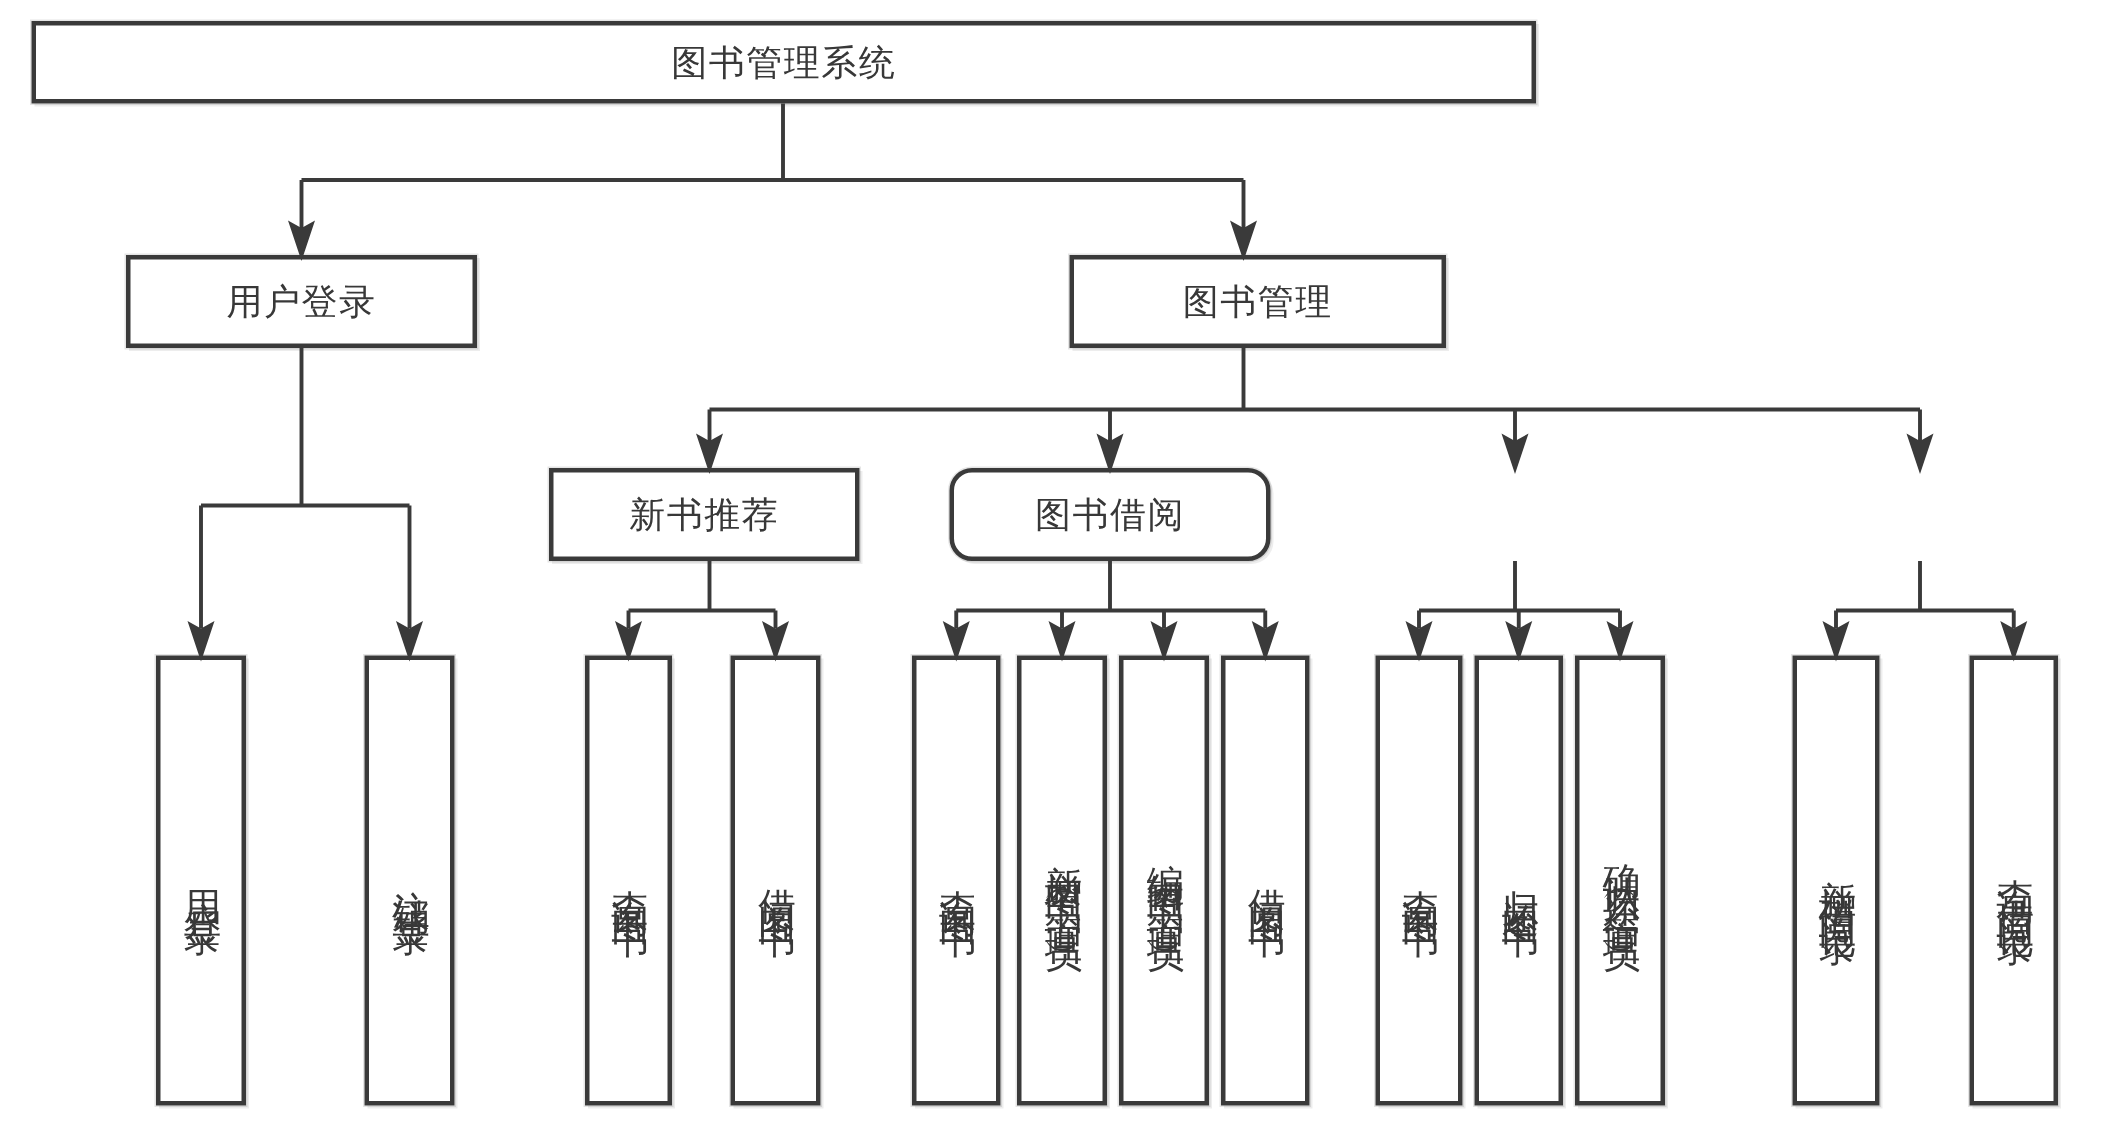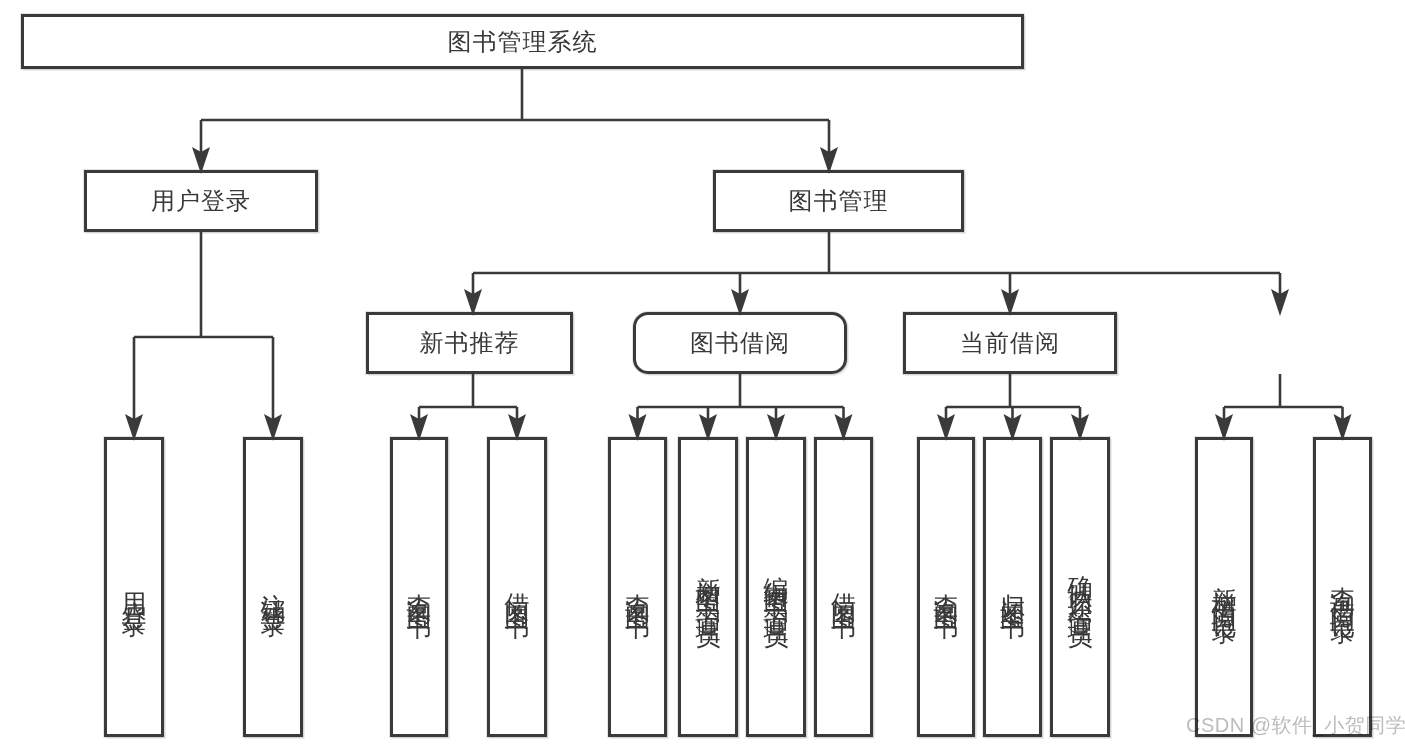--- a/index.html
+++ b/index.html
@@ -134,35 +134,33 @@
       <use href="#ah" x="1342.5" y="441"></use>
   </svg>
 
   <div class="node" style="left:21px; top:14px; width:1003px; height:55px;">图书管理系统</div>
 
   <div class="node" style="left:84px; top:170px; width:234px; height:62px;">用户登录</div>
   <div class="node" style="left:713px; top:170px; width:251px; height:62px;">图书管理</div>
 
   <div class="node" style="left:366px; top:312px; width:207px; height:62px;">新书推荐</div>
   <div class="node" style="left:633px; top:312px; width:214px; height:62px;border-radius:15px;">图书借阅</div>
-  <div class="node" style="left:903px; top:312px; width:214px; height:62px;">当前借阅</div>
 
   <div class="node leaf" style="left:104px; top:437px; width:60px; height:300px;">用户登录</div>
   <div class="node leaf" style="left:243px; top:437px; width:60px; height:300px;">注销登录</div>
 
   <div class="node leaf" style="left:390px; top:437px; width:58px; height:300px;">查询图书</div>
   <div class="node leaf" style="left:487px; top:437px; width:60px; height:300px;">借阅图书</div>
 
   <div class="node leaf" style="left:608px; top:437px; width:59px; height:300px;">查询图书</div>
   <div class="node leaf" style="left:678px; top:437px; width:60px; height:300px;">新增图书（管理员）</div>
   <div class="node leaf" style="left:746px; top:437px; width:60px; height:300px;">编辑图书（管理员）</div>
   <div class="node leaf" style="left:814px; top:437px; width:59px; height:300px;">借阅图书</div>
 
   <div class="node leaf" style="left:917px; top:437px; width:58px; height:300px;">查询图书</div>
   <div class="node leaf" style="left:983px; top:437px; width:59px; height:300px;">归还图书</div>
   <div class="node leaf" style="left:1050px; top:437px; width:60px; height:300px;">确认归还（管理员）</div>
 
   <div class="node leaf" style="left:1195px; top:437px; width:58px; height:300px;">新增借阅记录</div>
   <div class="node leaf" style="left:1313px; top:437px; width:59px; height:300px;">查询借阅记录</div>
 
-  <div class="watermark">CSDN @软件_小贺同学</div>
 
 </div>
 
 </body></html>

